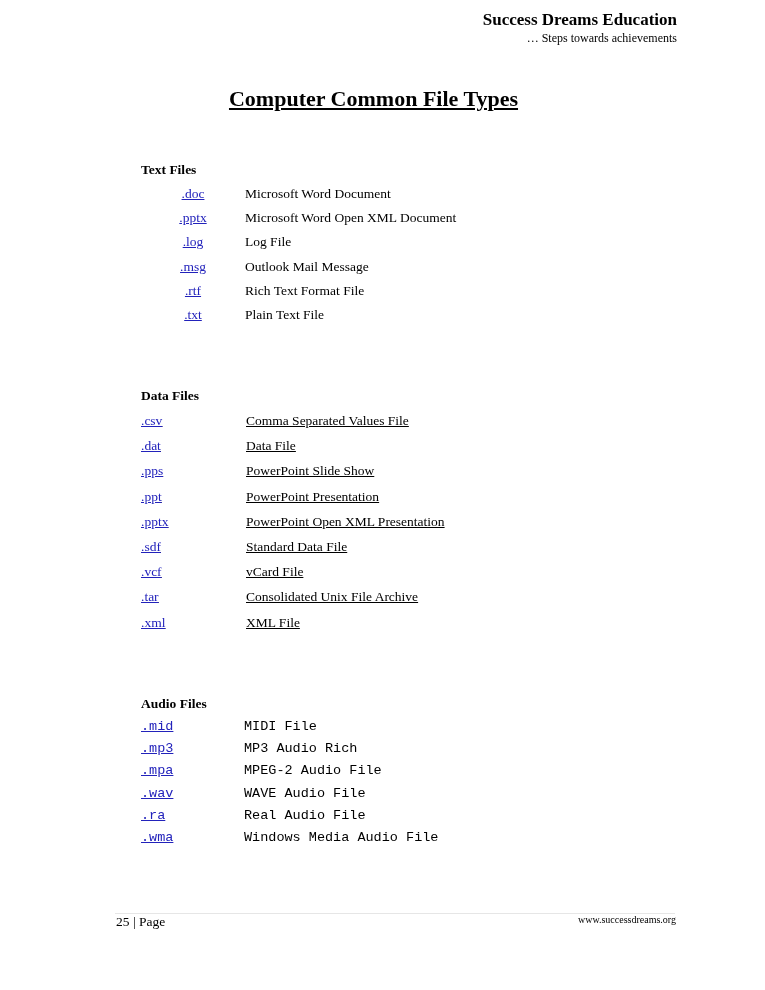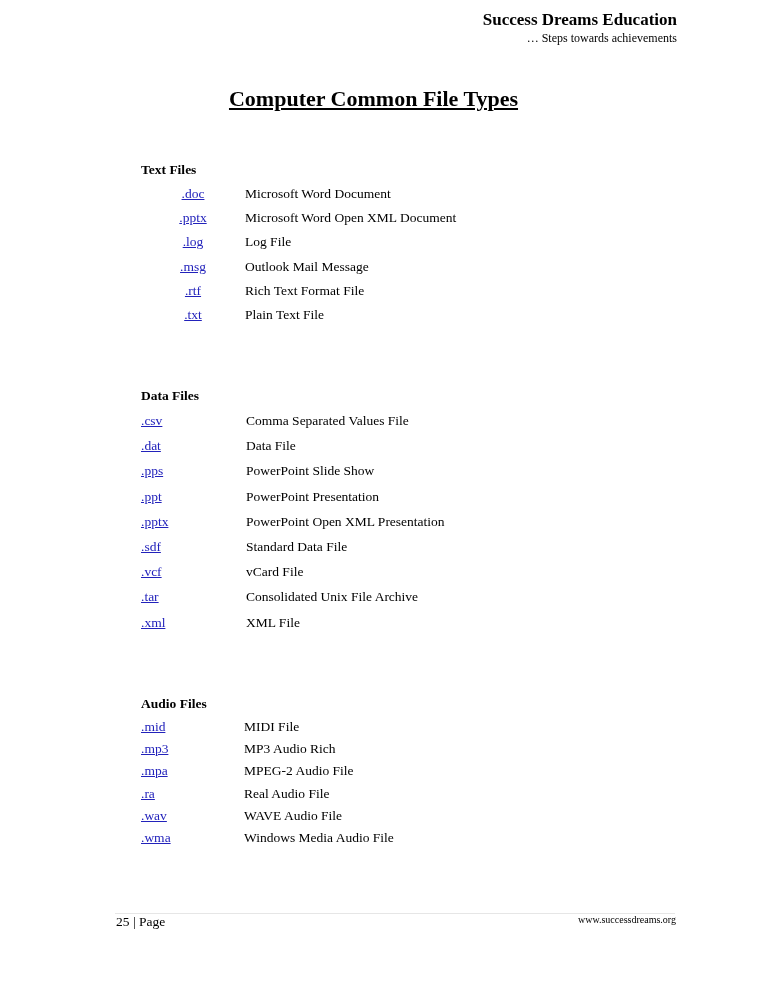--- a/index.html
+++ b/index.html
@@ -11,24 +11,24 @@
     .title { position: absolute; left: 0; right: 18px; top: 86px; text-align: center;
       font-weight: bold; font-size: 22px; text-decoration: underline; }
     .section { position: absolute; left: 117px; margin-left: 24px; }
     .section-title { font-weight: bold; font-size: 13.5px; height: 24px; line-height: 24px; }
     .row { display: flex; font-size: 13.5px; }
     .ext { width: 104px; color: #1a0dab; text-decoration: underline; color: #2222bb; }
     .desc { color: #000; }
     #sec-text { top: 158px; }
     #sec-text .row { height: 24.2px; line-height: 24px; text-align: center; }
     #sec-data { top: 384px; }
-    #sec-data .row { height: 25.2px; line-height: 25px; }
+    #sec-data .row { height: 25.2px; line-height: 25px; text-decoration: underline; }
     #sec-data .ext { width: 105px; }
     #sec-audio { top: 692px; }
-    #sec-audio .row { height: 22.2px; line-height: 22px; }
+    #sec-audio .row { height: 22.2px; line-height: 22px; font-family: Liberation Mono, monospace; }
     #sec-audio .ext { width: 103px; }
     .footer-line { position: absolute; left: 115px; right: 90px; top: 913px; border-top: 1px solid #e6e6e6; }
     .footer-left { position: absolute; left: 116px; top: 914px; font-size: 13.5px; }
     .footer-right { position: absolute; right: 89px; top: 914px; font-size: 10px; }
   </style>
 </head>
 <body>
 
 <div class="header">
   <div class="brand">Success Dreams Education</div>
@@ -113,26 +113,26 @@
     </div>
   <div class="row">
       <a class="ext">.mp3</a>
       <span class="desc">MP3 Audio Rich</span>
     </div>
   <div class="row">
       <a class="ext">.mpa</a>
       <span class="desc">MPEG-2 Audio File</span>
     </div>
   <div class="row">
+      <a class="ext">.wav</a>
+      <span class="desc">WAVE Audio File</span>
+    </div>
+  <div class="row">
       <a class="ext">.ra</a>
       <span class="desc">Real Audio File</span>
-    </div>
-  <div class="row">
-      <a class="ext">.wav</a>
-      <span class="desc">WAVE Audio File</span>
     </div>
   <div class="row">
       <a class="ext">.wma</a>
       <span class="desc">Windows Media Audio File</span>
     </div>
 </div>
 
 <div class="footer-line"></div>
 <div class="footer-left">25 | Page</div>
 <div class="footer-right">www.successdreams.org</div>

